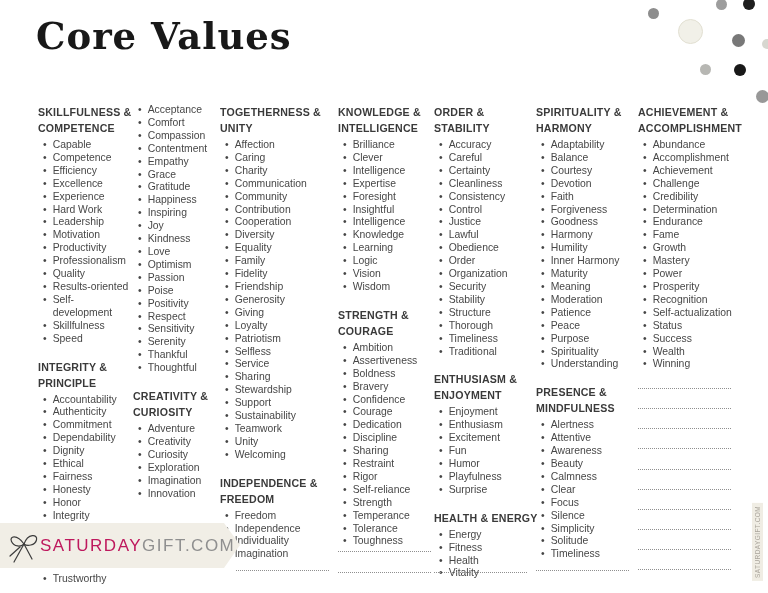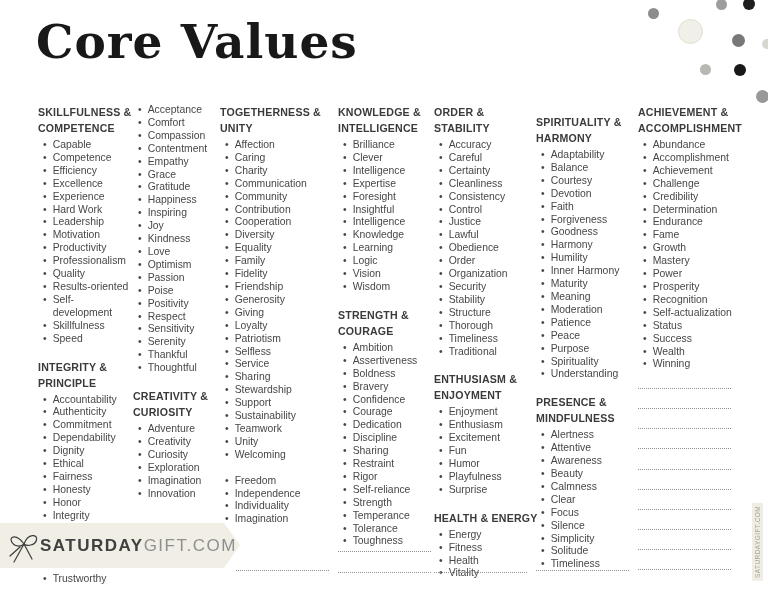--- a/index.html
+++ b/index.html
@@ -1,46 +1,46 @@
 <!DOCTYPE html>
 <html><head>
 <meta charset="utf-8">
 <style>
   html,body{margin:0;padding:0;background:#fff;}
   .page{position:relative;width:768px;height:593px;background:#ffffff;overflow:hidden;
         font-family:"Liberation Sans",sans-serif;}
   .title{position:absolute;left:36px;top:14px;margin:0;
          font-family:"DejaVu Serif","Liberation Serif",serif;
-         font-weight:700;font-size:47px;letter-spacing:1px;color:#181818;}
+         font-weight:700;font-size:37px;letter-spacing:1px;color:#181818;}
   .dot{position:absolute;border-radius:50%;}
   .columns{position:absolute;left:0;top:104px;width:768px;height:489px;}
   .column{position:absolute;top:0;width:97px;}
   .column:nth-child(1){left:38px;}
   .column:nth-child(2){left:133px;}
   .column:nth-child(3){left:220px;}
   .column:nth-child(4){left:338px;}
   .column:nth-child(5){left:434px;}
-  .column:nth-child(6){left:536px;margin-top:10px;}
+  .column:nth-child(6){left:536px;}
   .column:nth-child(7){left:638px;}
   .section{margin:0;}
   .section + .section{margin-top:13px;}
   .section.below-banner{margin-top:38px;}
   .section-heading{margin:0 0 3px 0;font-size:10.6px;font-weight:bold;line-height:16px;
                    letter-spacing:.2px;color:#3a3a3a;white-space:pre;}
   .value-list{list-style:none;margin:0;padding:0;}
   .value-item{display:flex;gap:6px;padding-left:5px;line-height:12.9px;}
   .bullet{font-size:10.4px;color:#454545;}
   .value-label{font-size:10.4px;color:#474747;white-space:pre;}
   .fill-line{position:absolute;width:93px;height:0;border-top:1.5px dotted #8f8f8f;}
   .banner{position:absolute;left:0;top:523px;width:240px;height:45px;background:#f1eee6;
           clip-path:polygon(0 0,224px 0,240px 22px,224px 45px,0 45px);
           display:flex;align-items:center;z-index:5;}
   .bow{position:absolute;left:7px;top:3px;}
   .logo-text{margin-left:40px;font-size:17px;letter-spacing:1.5px;white-space:pre;}
-  .logo-bold{font-weight:bold;color:#404040;}
+  .logo-bold{font-weight:normal;color:#be185d;}
   .logo-light{font-weight:normal;color:#8f8f8f;}
   .watermark{position:absolute;right:5px;top:503px;background:#f0ede4;color:#a9a49b;
              font-size:6.5px;letter-spacing:.4px;padding:3px 2px;
              writing-mode:vertical-rl;transform:rotate(180deg);z-index:4;}
 </style>
 </head>
 <body>
 
 <div class="page">
 
@@ -413,20 +413,22 @@
               <span class="bullet">•</span>
               <span class="value-label">Unity</span>
             </li>
             <li class="value-item">
               <span class="bullet">•</span>
               <span class="value-label">Welcoming</span>
             </li>
           </ul>
         </section>
         <section class="section">
+          <h2 class="section-heading">INDEPENDENCE &amp;
+FREEDOM</h2>
           <ul class="value-list">
             <li class="value-item">
               <span class="bullet">•</span>
               <span class="value-label">Freedom</span>
             </li>
             <li class="value-item">
               <span class="bullet">•</span>
               <span class="value-label">Independence</span>
             </li>
             <li class="value-item">

